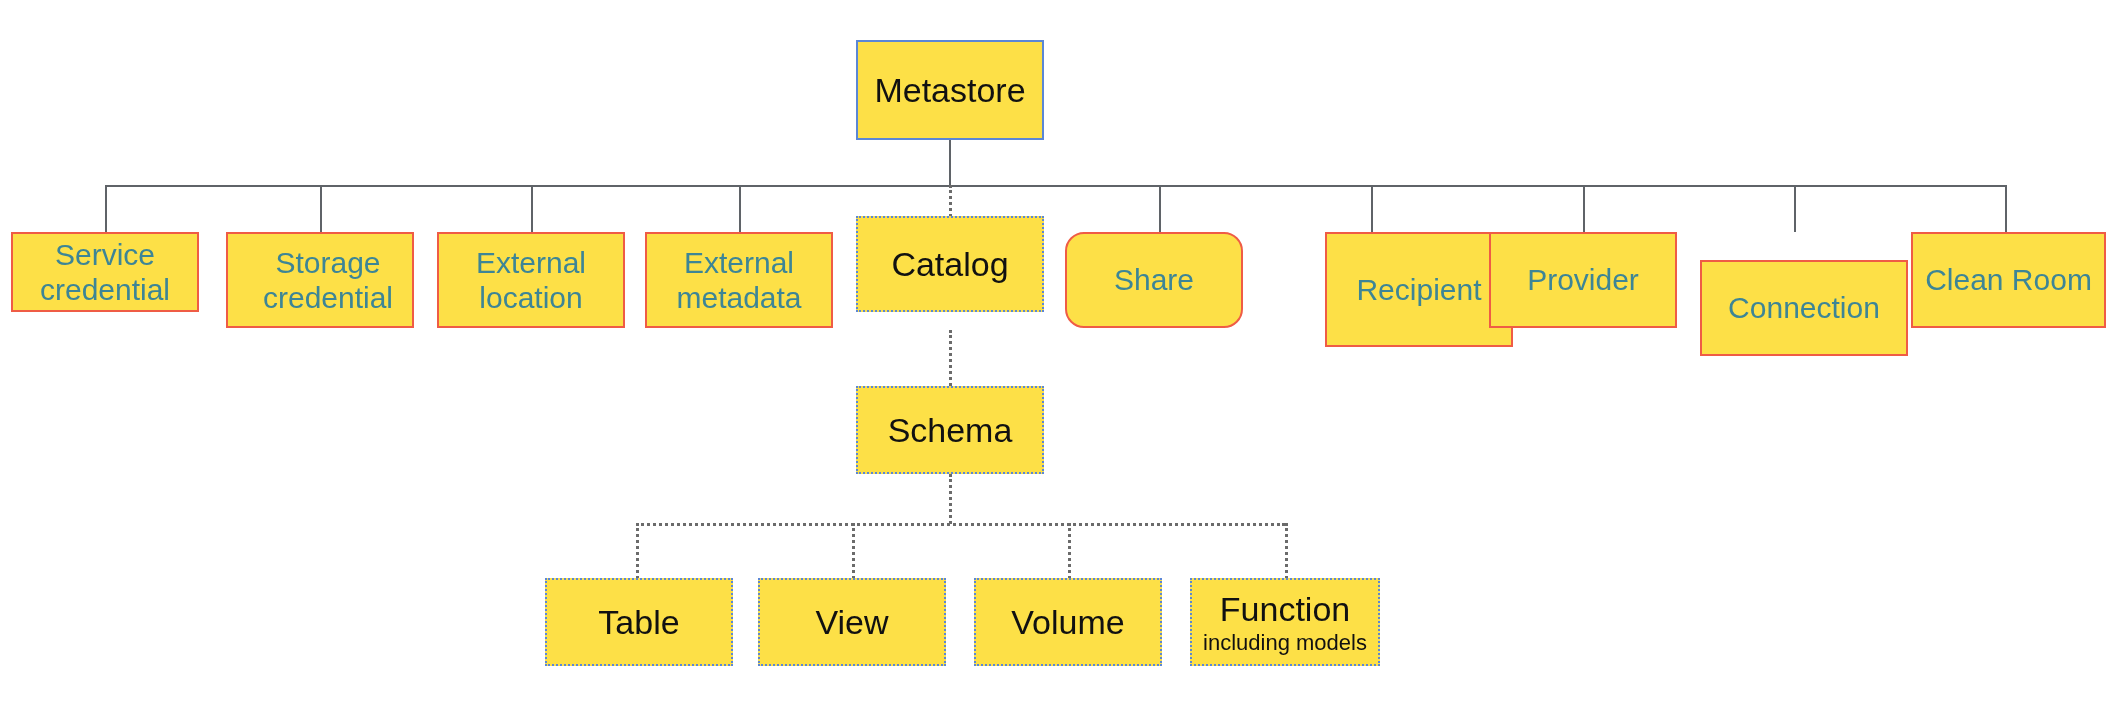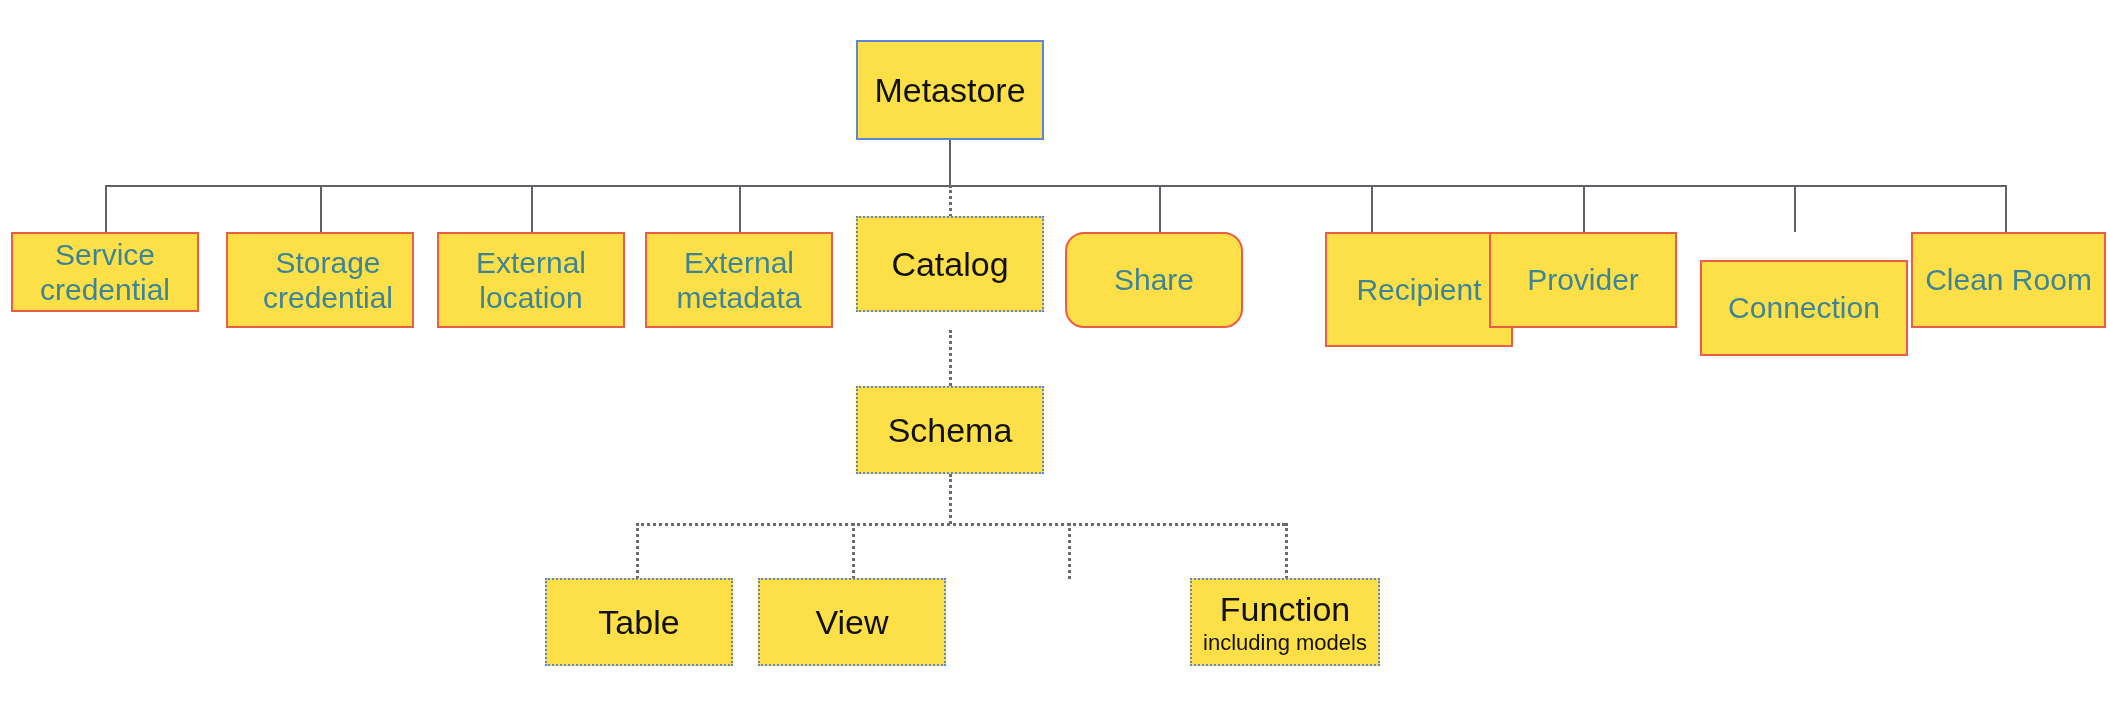--- a/index.html
+++ b/index.html
@@ -160,19 +160,22 @@
   </div>
 
   <div class="node dotted" style="left:758px; top:578px; width:188px; height:88px;">
     <span class="label">View</span>
   </div>
 
   <div class="node dotted" style="left:545px; top:578px; width:188px; height:88px;">
     <span class="label">Table</span>
   </div>
 
+  <div class="node dotted" style="left:974px; top:578px; width:188px; height:88px;">
+    <span class="label">Volume</span>
+  </div>
 
   <div class="node dotted" style="left:1190px; top:578px; width:190px; height:88px;">
     <span class="label">Function</span>
     <span class="sub">including models</span>
   </div>
 
 </div>
 
 </body></html>

